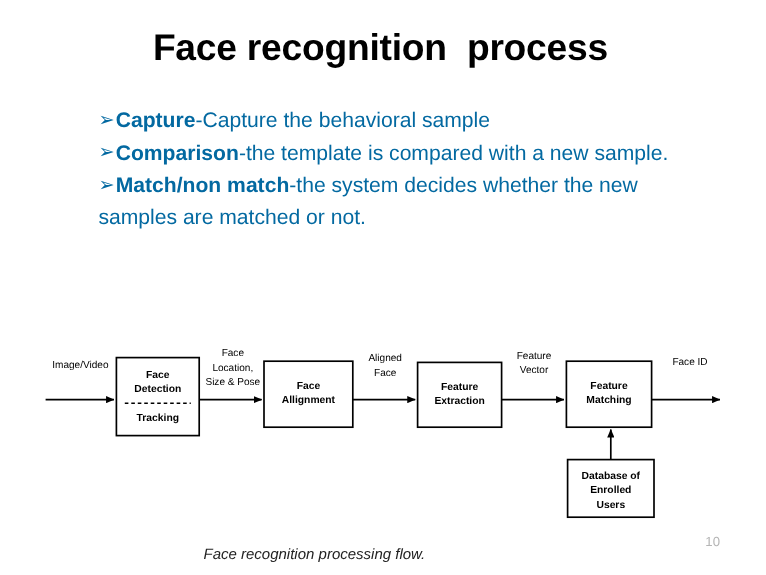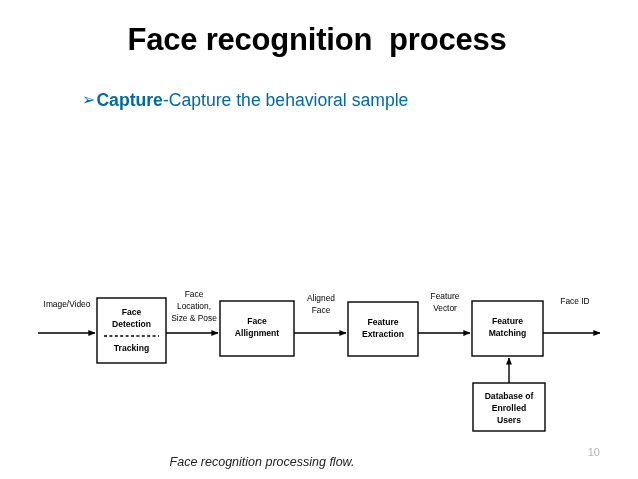--- a/index.html
+++ b/index.html
@@ -123,21 +123,23 @@
 </head>
 <body>
 
 <div id="slide-title">Face recognition  process</div>
 
 <div id="body-text">
 
   <p class="para"><span class="bullet-glyph">➢</span><span class="lead">Capture</span><span>-Capture the behavioral sample</span></p>
 
 
+  <p class="para"><span class="bullet-glyph">➢</span><span class="lead">Comparison</span><span>-the template is compared with a   new sample.</span></p>
 
+  <p class="para"><span class="bullet-glyph">➢</span><span class="lead">Match/non match</span><span>-the system decides whether the new samples are matched or not.</span></p>
 
 </div>
 
 <div id="diagram">
   <svg width="638" height="165" viewBox="0 0 638 165" xmlns="http://www.w3.org/2000/svg">
     <defs>
       <marker id="arrowhead" markerWidth="7" markerHeight="6" refX="6.6" refY="3" orient="auto" markerUnits="userSpaceOnUse">
         <path d="M0,0 L7,3 L0,6 z" fill="#000000"></path>
       </marker>
     </defs>

